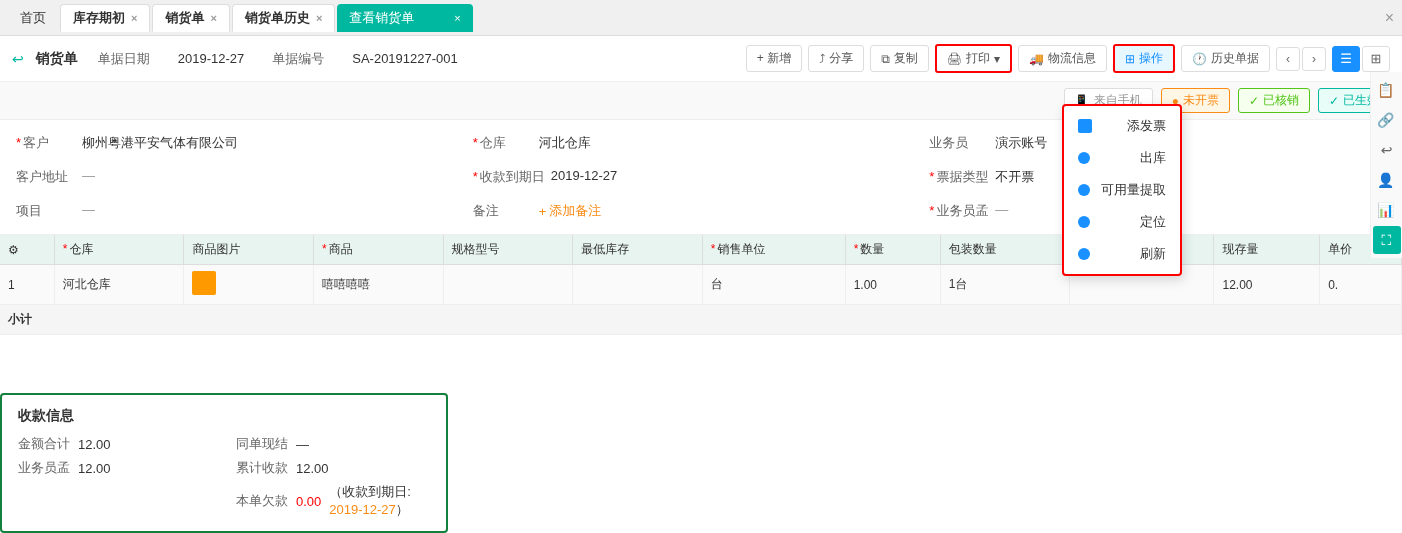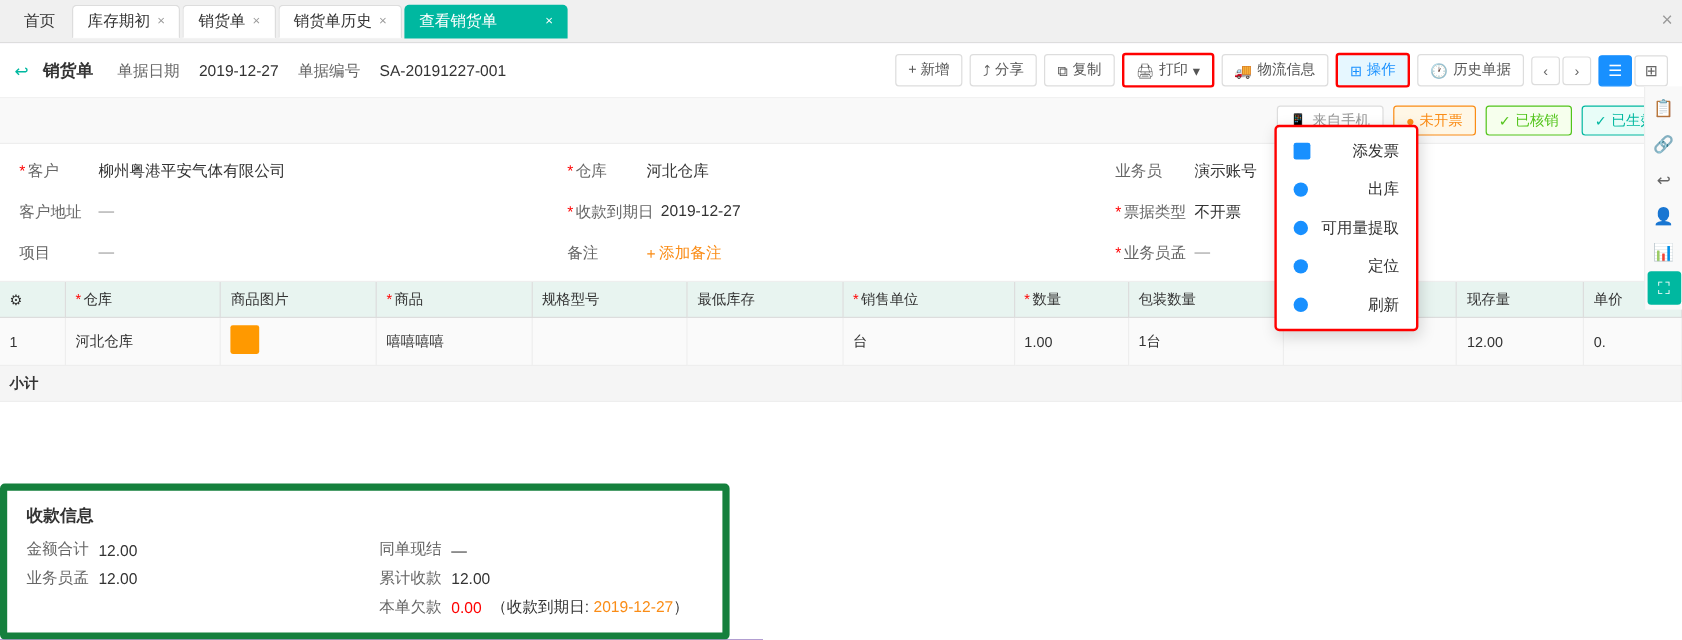--- a/index.html
+++ b/index.html
@@ -7,38 +7,38 @@
 
     
     .tab-bar {
       display: flex; align-items: center; background: #f0f0f0; border-bottom: 1px solid #ddd;
       height: 36px; padding: 0 8px; gap: 2px;
     }
     .tab {
       display: flex; align-items: center; padding: 0 12px; height: 28px; border-radius: 4px 4px 0 0;
       cursor: pointer; font-size: 13px; gap: 6px; position: relative;
     }
-    .tab.active { background: #fff; border: 1px solid #ddd; border-bottom: 1px solid #fff; color: #333; }
+    .tab.active { background: #fff; border: 1px solid #ddd; border-bottom: 1px solid #fff; color: #333; font-weight: bold; }
     .tab.highlight { background: #00b8a0; color: #fff; border: none; gap: 40px; }
     .tab .close-icon { font-size: 11px; color: #999; cursor: pointer; }
     .tab.highlight .close-icon { color: #fff; }
     .tab-home { color: #333; font-weight: normal; }
     .tab-bar-right { margin-left: auto; font-size: 16px; color: #999; cursor: pointer; }
 
     
     .main-area { background: #fff; height: calc(533px - 36px); display: flex; flex-direction: column; position: relative; }
 
     
     .doc-header {
       display: flex; align-items: center; padding: 8px 12px; border-bottom: 1px solid #eee;
       background: #fff; gap: 12px;
     }
     .doc-title-icon { color: #00b8a0; font-size: 14px; }
     .doc-title { font-weight: bold; color: #333; font-size: 14px; }
-    .doc-meta { display: flex; align-items: center; gap: 16px; margin-left: 8px; }
+    .doc-meta { display: flex; align-items: center; gap: 28px; margin-left: 8px; }
     .doc-meta-item { font-size: 13px; color: #666; }
     .doc-meta-value { color: #333; }
     .toolbar { margin-left: auto; display: flex; align-items: center; gap: 6px; padding-left: 18px; }
     .toolbar-btn {
       display: flex; align-items: center; gap: 4px; padding: 4px 10px;
       border: 1px solid #ddd; border-radius: 3px; background: #fff; cursor: pointer;
       font-size: 12px; color: #555; white-space: nowrap;
     }
     .toolbar-btn-red-outline { border: 2px solid #f00; }
     .nav-arrows { display: flex; gap: 2px; }
@@ -81,22 +81,22 @@
     }
     thead th.required::before { content: '*'; color: #f00; margin-right: 2px; }
     tbody tr { background: #fff; }
     tbody tr:nth-child(odd) { background: #fafafa; }
     tbody tr.subtotal { background: #f5f5f5; font-weight: bold; }
     tbody td { padding: 6px 8px; border-right: 1px solid #eee; border-bottom: 1px solid #eee; white-space: nowrap; }
     .product-img { width: 24px; height: 24px; background: #f90; display: inline-block; border-radius: 2px; }
 
     
     .summary-box {
-      position: absolute; bottom: 0; left: 0; width: 608px;
-      border: 6px solid #15803d; border-radius: 4px; background: #fff;
+      position: absolute; bottom: 0; left: 0; width: 448px;
+      border: 2px solid #15803d; border-radius: 4px; background: #fff;
       padding: 12px 16px; z-index: 10;
     }
     .summary-title { font-weight: bold; font-size: 14px; margin-bottom: 10px; }
     .summary-grid { display: grid; grid-template-columns: 1fr 1fr; gap: 6px 24px; }
     .summary-row { display: flex; align-items: center; gap: 8px; }
     .summary-label { color: #666; white-space: nowrap; }
     .summary-value { color: #333; }
     .summary-value.red { color: #f00; }
 
     
@@ -129,21 +129,21 @@
       background: #e6f7ff; border: 2px solid #f00 !important; color: #1890ff;
     }
 
     
     .table-area::-webkit-scrollbar { height: 4px; width: 4px; }
     .table-area::-webkit-scrollbar-thumb { background: #ccc; border-radius: 2px; }
   </style>
 </head>
 <body>
 
-<div style="width:1402px; height:533px; overflow:hidden; position:relative; background:#4c1d95;">
+<div style="width:1402px; height:533px; overflow:hidden; position:relative; background:#14532d;">
 
   <div class="tab-bar">
     <div class="tab tab-home">
       <span>首页</span>
     </div>
     <div class="tab active">
       <span>库存期初</span>
       <span class="close-icon">×</span>
     </div>
     <div class="tab active">

